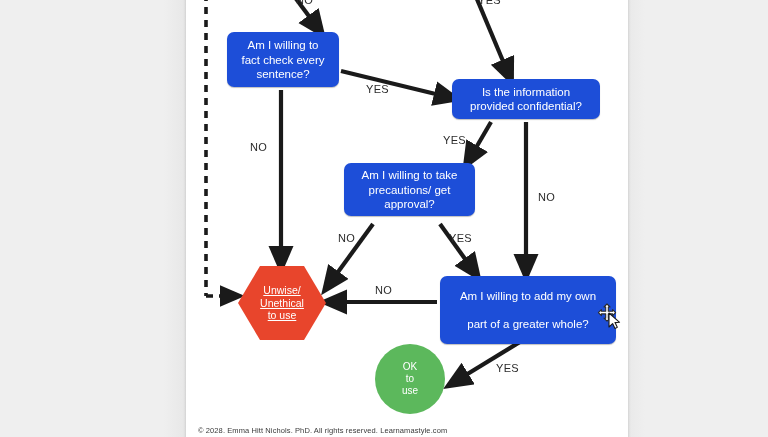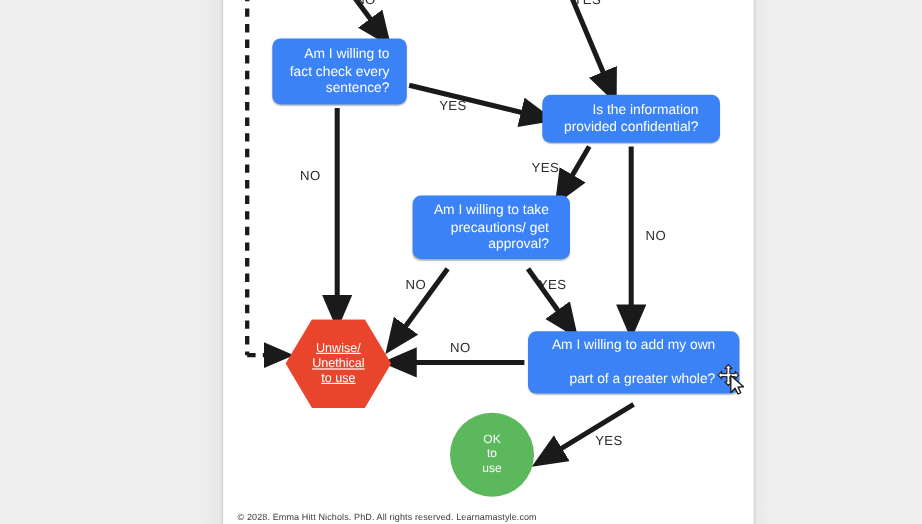--- a/index.html
+++ b/index.html
@@ -54,26 +54,25 @@
     position: absolute;
     box-sizing: border-box;
     display: flex;
     align-items: center;
     justify-content: center;
     text-align: center;
     color: #ffffff;
     line-height: 1.22;
   }
   .node-box {
-    background: #3b82f6;
+    background: #1d4ed8;
     border-radius: 7px;
     font-size: 11.5px;
     padding: 10px 6px;
     box-shadow: 0 1px 1px rgba(0,0,0,0.25);
-    text-align: right;
   }
   .node-hex {
     background: #e8452c;
     font-size: 10.5px;
     clip-path: polygon(25% 0%, 75% 0%, 100% 50%, 75% 100%, 25% 100%, 0% 50%);
   }
   .node-circle {
     background: #5cb85c;
     border-radius: 50%;
     font-size: 10px;
@@ -178,21 +177,21 @@
       </span>
     </div>
 
     <div class="node node-box" style="left:452px; top:79px; width:148px; height:40px;">
       <span>
         <span>Is the information</span><br>
         <span>provided confidential?</span>
       </span>
     </div>
 
-    <div class="node node-box" style="left:440px; top:276px; width:176px; height:52px;">
+    <div class="node node-box" style="left:440px; top:276px; width:176px; height:68px;">
       <span>
         <span>Am I willing to add my own</span><br>
         <br>
         <span>part of a greater whole?</span>
       </span>
     </div>
 
     <div class="node node-hex" style="left:238px; top:266px; width:88px; height:74px;text-decoration:underline;">
       <span>
         <span>Unwise/</span><br>

